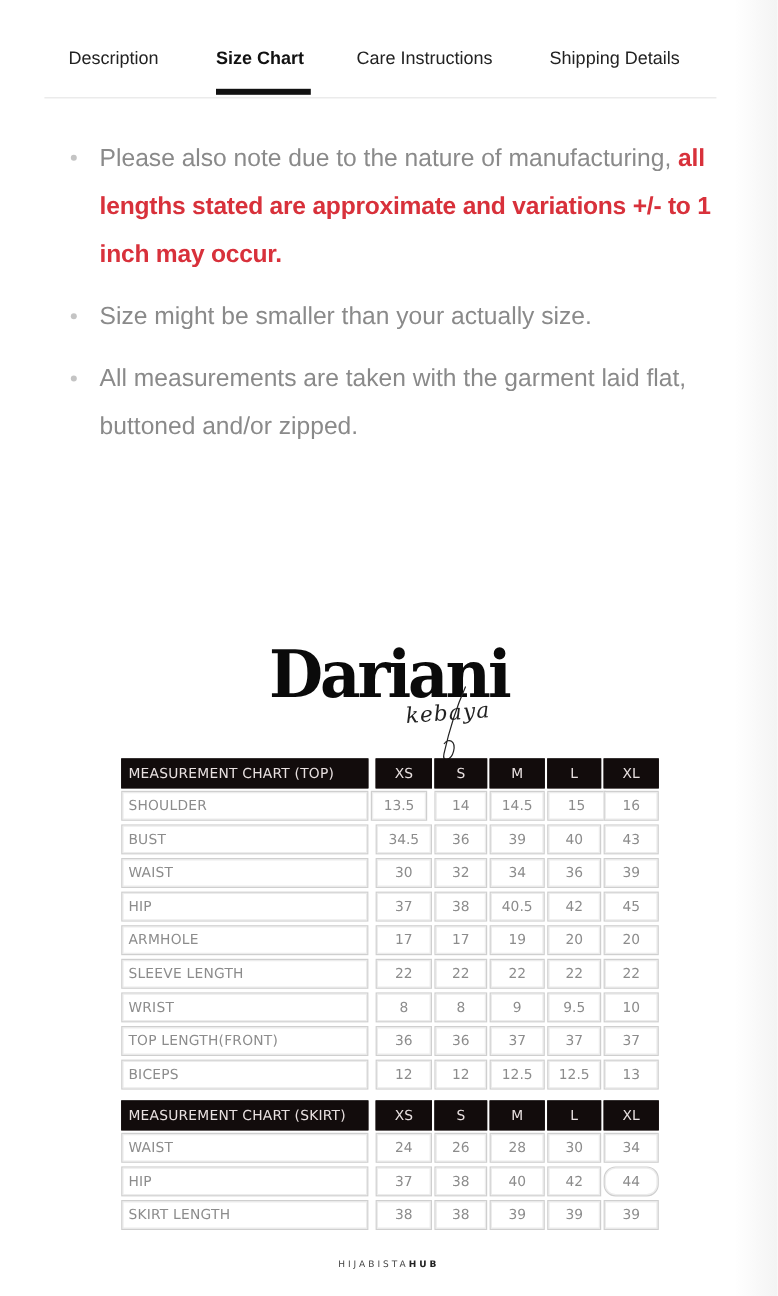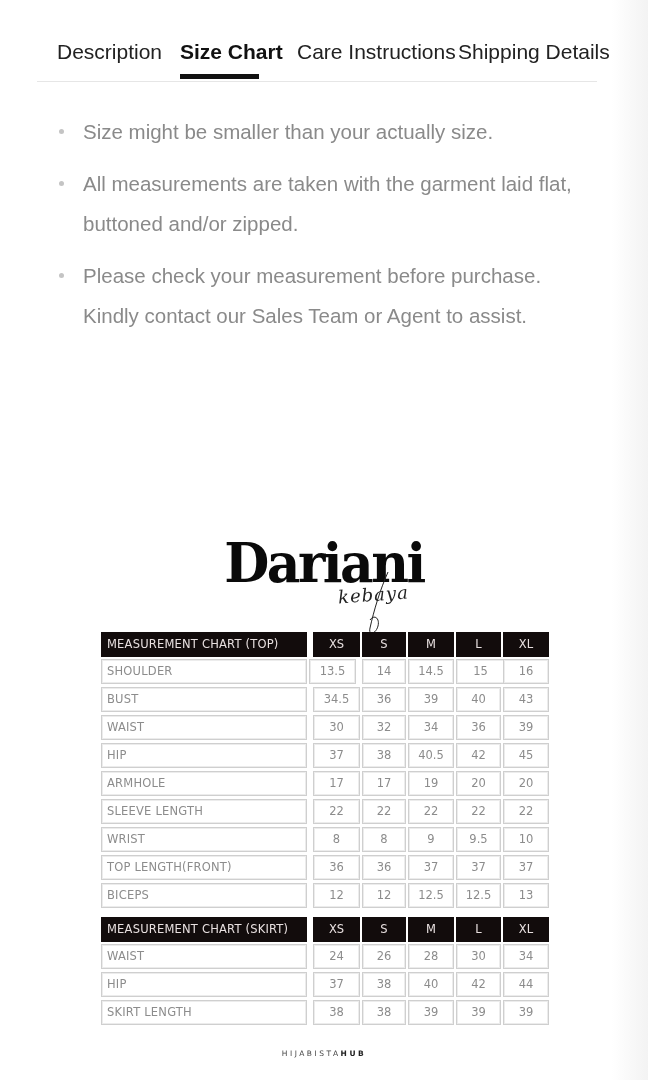--- a/index.html
+++ b/index.html
@@ -7,21 +7,21 @@
       width: 648px; height: 1080px; overflow: hidden;
       background: linear-gradient(to right, #ffffff 0px, #ffffff 612px, #f3f3f3 648px);
       font-family: "Liberation Sans", sans-serif;
       position: relative;
     }
     .tabs {
       position: absolute; left: 37px; top: 0; width: 560px; height: 81px;
       border-bottom: 1px solid #e6e6e6;
     }
     .tab {
-      position: absolute; top: 40px; font-size: 21px; color: #222; white-space: nowrap;
+      position: absolute; top: 40px; font-size: 15px; color: #222; white-space: nowrap;
       cursor: pointer;
     }
     .tab.active { font-weight: bold; color: #111; }
     .tab-underline {
       position: absolute; left: 143px; top: 74px; width: 79px; height: 5px; background: #111;
     }
     .notes { position: absolute; left: 56px; top: 112px; width: 540px; margin: 0; padding: 0; list-style: none; }
     .note {
       position: relative; padding-left: 27px; font-size: 20.5px; line-height: 40px; color: #8a8a8a;
       margin-bottom: 12px;
@@ -65,29 +65,29 @@
   <div class="tab" style="left:20px;">Description</div>
   <div class="tab active" style="left:143px;">Size Chart</div>
   <div class="tab" style="left:260px;">Care Instructions</div>
   <div class="tab" style="left:421px;">Shipping Details</div>
   <div class="tab-underline"></div>
 </div>
 
 <ul class="notes">
   <li class="note">
     <span class="bullet"></span>
+    <span>Please also note due to the nature of manufacturing, </span><span class="red">all lengths stated are approximate and variations +/- to 1 inch may occur.</span>
+  </li>
+  <li class="note">
+    <span class="bullet"></span>
     <span>Size might be smaller than your actually size.</span>
   </li>
   <li class="note">
     <span class="bullet"></span>
     <span>All measurements are taken with the garment laid flat, buttoned and/or zipped.</span>
-  </li>
-  <li class="note">
-    <span class="bullet"></span>
-    <span>Please check your measurement before purchase. Kindly contact our Sales Team or Agent to assist.</span>
   </li>
 </ul>
 
 <div class="logo">
   <span class="logo-main">Dariani</span>
   <span class="logo-script">kebaya</span>
   <svg class="logo-swash" width="40" height="70" viewBox="0 0 40 70">
     <path d="M28 2 C 20 20, 14 40, 10 58 C 8 66, 16 64, 18 56 C 20 48, 14 44, 10 50" fill="none" stroke="#222" stroke-width="1"></path>
   </svg>
 </div>
@@ -190,21 +190,21 @@
       <div class="cell" style="left: 307px; width: 46px;">28</div>
       <div class="cell" style="left: 355px; width: 45px;">30</div>
       <div class="cell" style="left: 402px; width: 46px;">34</div>
     </div>
     <div class="row" style="top: 55px;">
       <div class="cell label" style="left: 0px; width: 206px;">HIP</div>
       <div class="cell" style="left: 212px; width: 47px;">37</div>
       <div class="cell" style="left: 261px; width: 44px;">38</div>
       <div class="cell" style="left: 307px; width: 46px;">40</div>
       <div class="cell" style="left: 355px; width: 45px;">42</div>
-      <div class="cell" style="left: 402px; width: 46px;">44</div>
+      <div class="cell" style="left: 402px; width: 46px; border-radius: 10px;">44</div>
     </div>
     <div class="row" style="top: 83px;">
       <div class="cell label" style="left: 0px; width: 206px;">SKIRT LENGTH</div>
       <div class="cell" style="left: 212px; width: 47px;">38</div>
       <div class="cell" style="left: 261px; width: 44px;">38</div>
       <div class="cell" style="left: 307px; width: 46px;">39</div>
       <div class="cell" style="left: 355px; width: 45px;">39</div>
       <div class="cell" style="left: 402px; width: 46px;">39</div>
     </div>
   </div>

